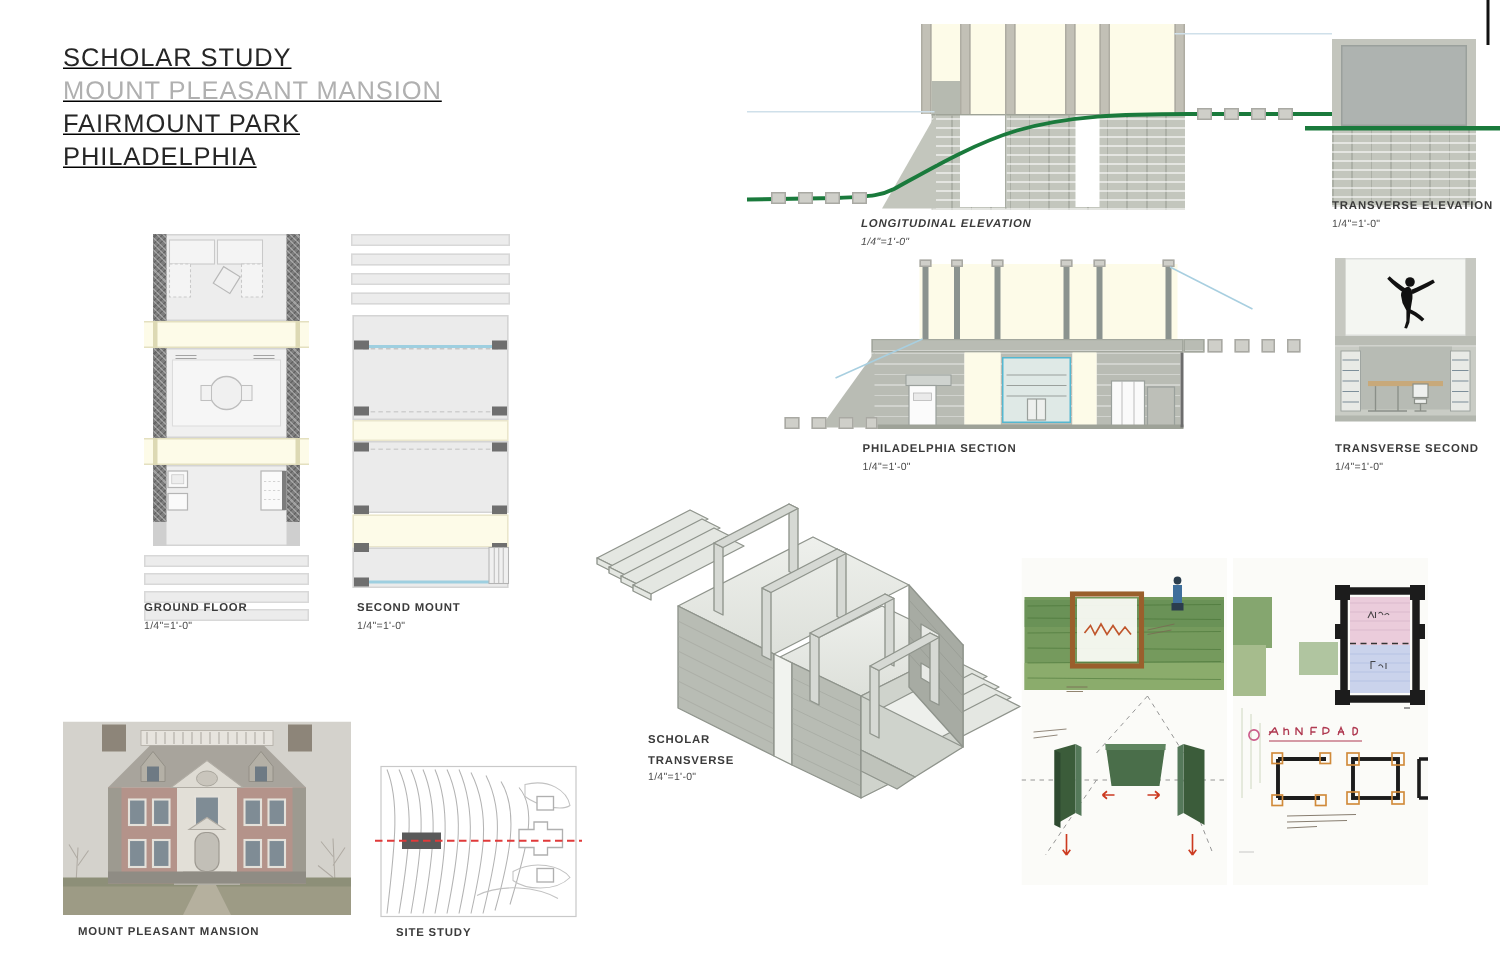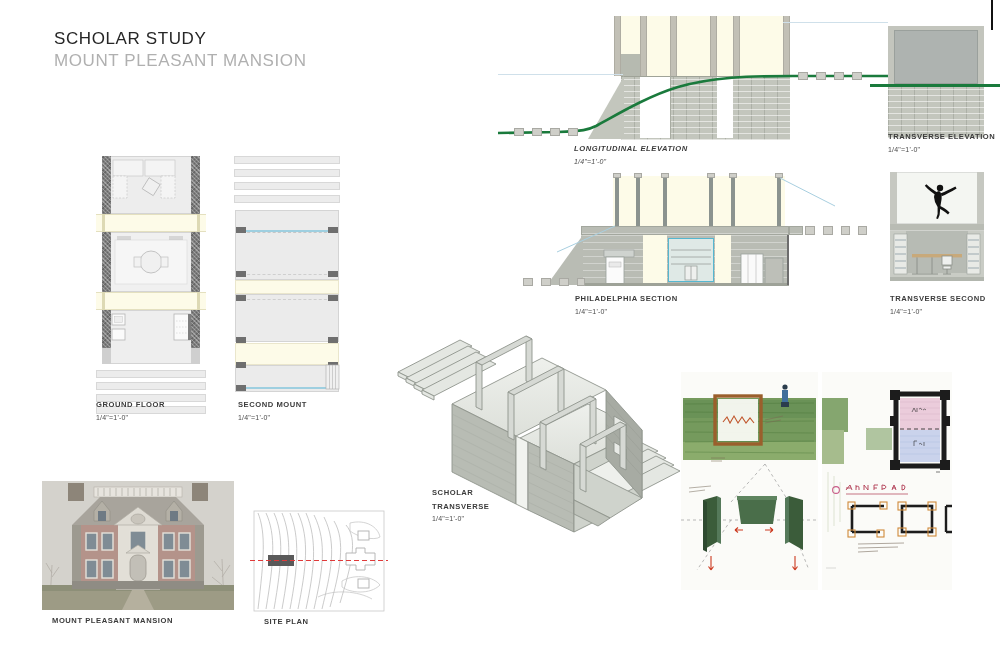--- a/index.html
+++ b/index.html
@@ -7,21 +7,21 @@
     width:1000px;height:645px;
     background:#ffffff;
     font-family:"Liberation Sans", sans-serif;
     overflow:hidden;
     position:relative;
   }
   .board{position:absolute;inset:0;}
   .abs{position:absolute;}
 
   
-  .title-block{left:54px;top:28px;width:420px;}
+  .title-block{left:42px;top:28px;width:420px;text-decoration:underline;}
   .t-line{font-size:17px;letter-spacing:.6px;line-height:22px;color:#262626;font-weight:400;}
   .t-line.sub{color:#b0b0b0;}
 
   
   .cap{font-size:7.6px;font-weight:bold;letter-spacing:.55px;color:#3b3b3b;line-height:10.5px;white-space:nowrap;}
   .cap-scale{font-size:7px;letter-spacing:.2px;color:#4a4a4a;line-height:10px;margin-top:2px;white-space:nowrap;}
 
   
   .band{position:absolute;background:#ececec;border:1px solid #d8d8d8;box-sizing:border-box;}
   .glass{position:absolute;background:#fdfbe8;box-sizing:border-box;}
@@ -53,20 +53,22 @@
   svg{display:block;overflow:visible;}
 </style>
 </head>
 <body>
 
 <div class="board">
 
   <div class="abs title-block">
     <div class="t-line">SCHOLAR STUDY</div>
     <div class="t-line sub">MOUNT PLEASANT MANSION</div>
+    <div class="t-line">FAIRMOUNT PARK</div>
+    <div class="t-line">PHILADELPHIA</div>
   </div>
 
   <div class="abs" style="left:991px;top:0;width:2px;height:30px;background:#111;"></div>
 
   <div class="abs" style="left:96px;top:156px;width:110px;height:232px;">
 
     <div class="room" style="left:6px;top:0;width:98px;height:58px;background:#ededed;"></div>
     <div class="abs stippled" style="left:6px;top:0;width:9px;height:58px;"></div>
     <div class="abs stippled" style="left:95px;top:0;width:9px;height:58px;"></div>
 
@@ -582,21 +584,21 @@
 
       <path d="M92,42 h10 v-5 h9 v5 h10 v12 h-10 v5 h-9 v-5 h-10 z" fill="#ffffff" stroke="#b0b0b0" stroke-width="0.9"></path>
 
       <rect x="104" y="20" width="11" height="9" fill="#ffffff" stroke="#b0b0b0" stroke-width="0.9"></rect>
       <rect x="104" y="68" width="11" height="9" fill="#ffffff" stroke="#b0b0b0" stroke-width="0.9"></rect>
 
       <line x1="-4" y1="49.5" x2="134" y2="49.5" stroke="#e03a3a" stroke-width="1.2" stroke-dasharray="5 3"></line>
     </svg>
   </div>
   <div class="abs" style="left:264px;top:617px;">
-    <div class="cap">SITE PLAN</div>
+    <div class="cap">SITE STUDY</div>
   </div>
 
   <div class="abs" style="left:681px;top:372px;width:137px;height:218px;overflow:hidden;">
     <svg width="137" height="218" viewBox="0 0 137 218">
       <rect x="0" y="0" width="137" height="218" fill="#fbfbf8"></rect>
 
       <g opacity="0.85">
         <rect x="2" y="26" width="133" height="62" fill="#5e8a42"></rect>
         <rect x="2" y="28" width="133" height="18" fill="#4a7a38" opacity="0.6"></rect>
         <rect x="2" y="70" width="133" height="18" fill="#83a85c" opacity="0.7"></rect>

